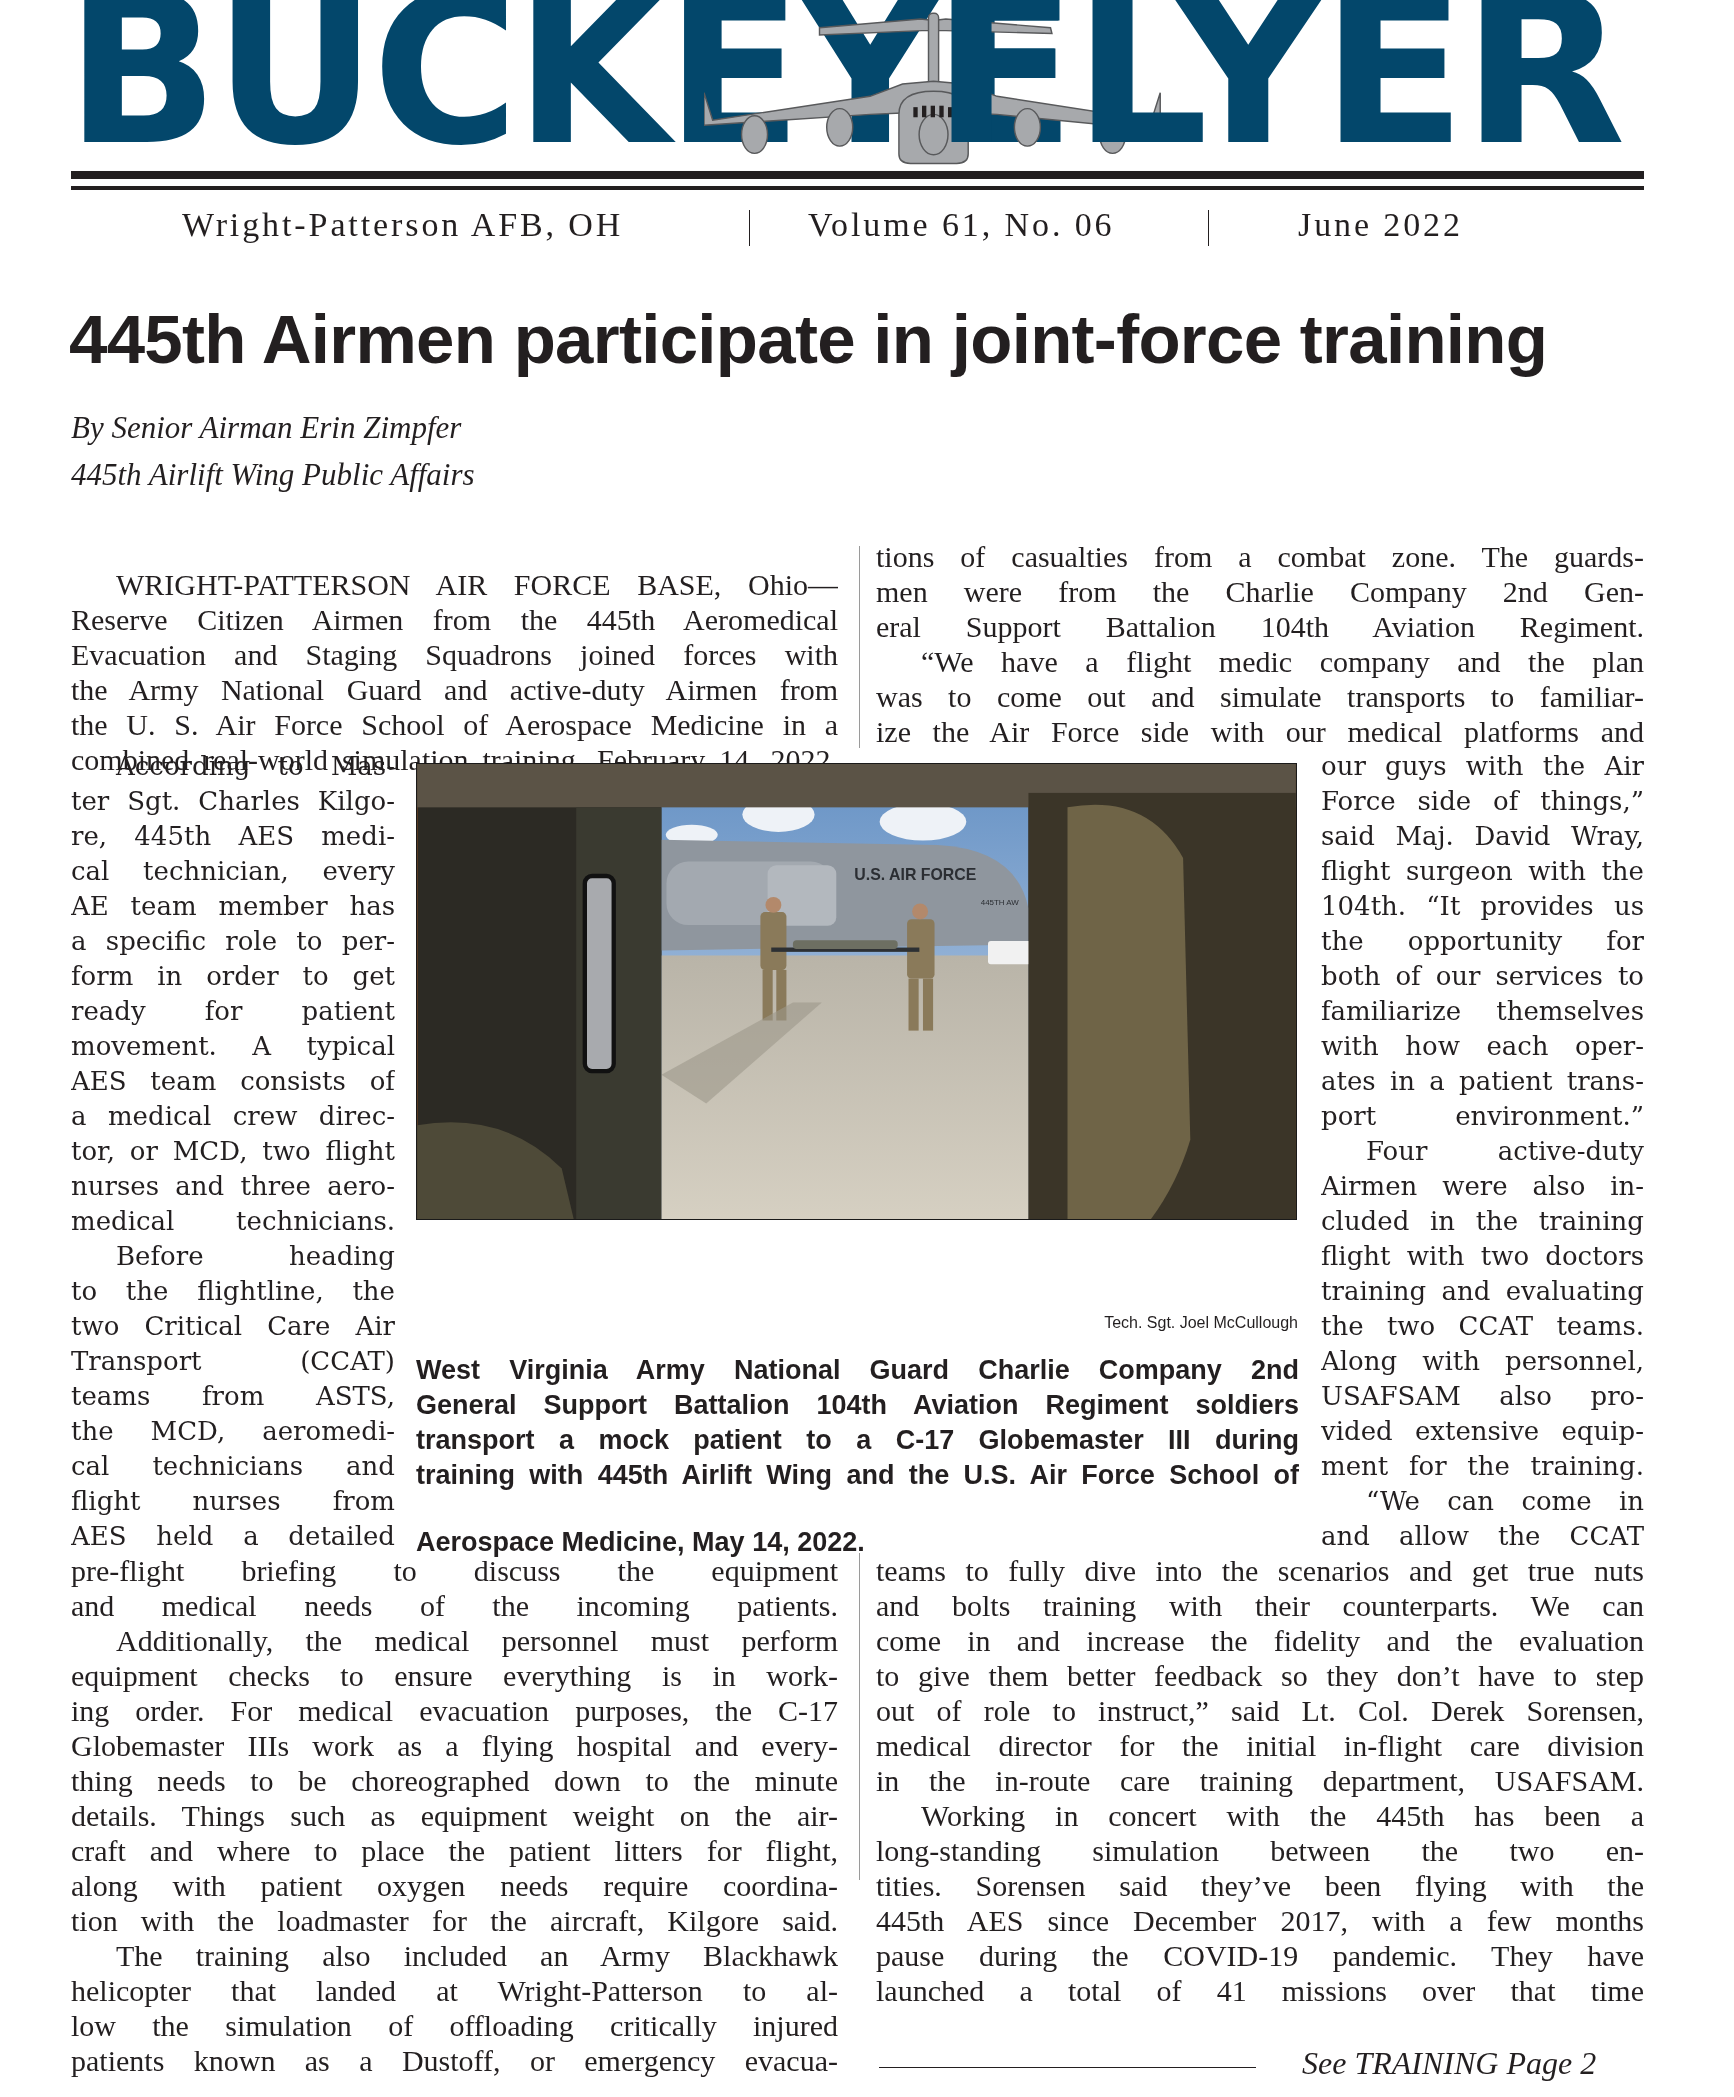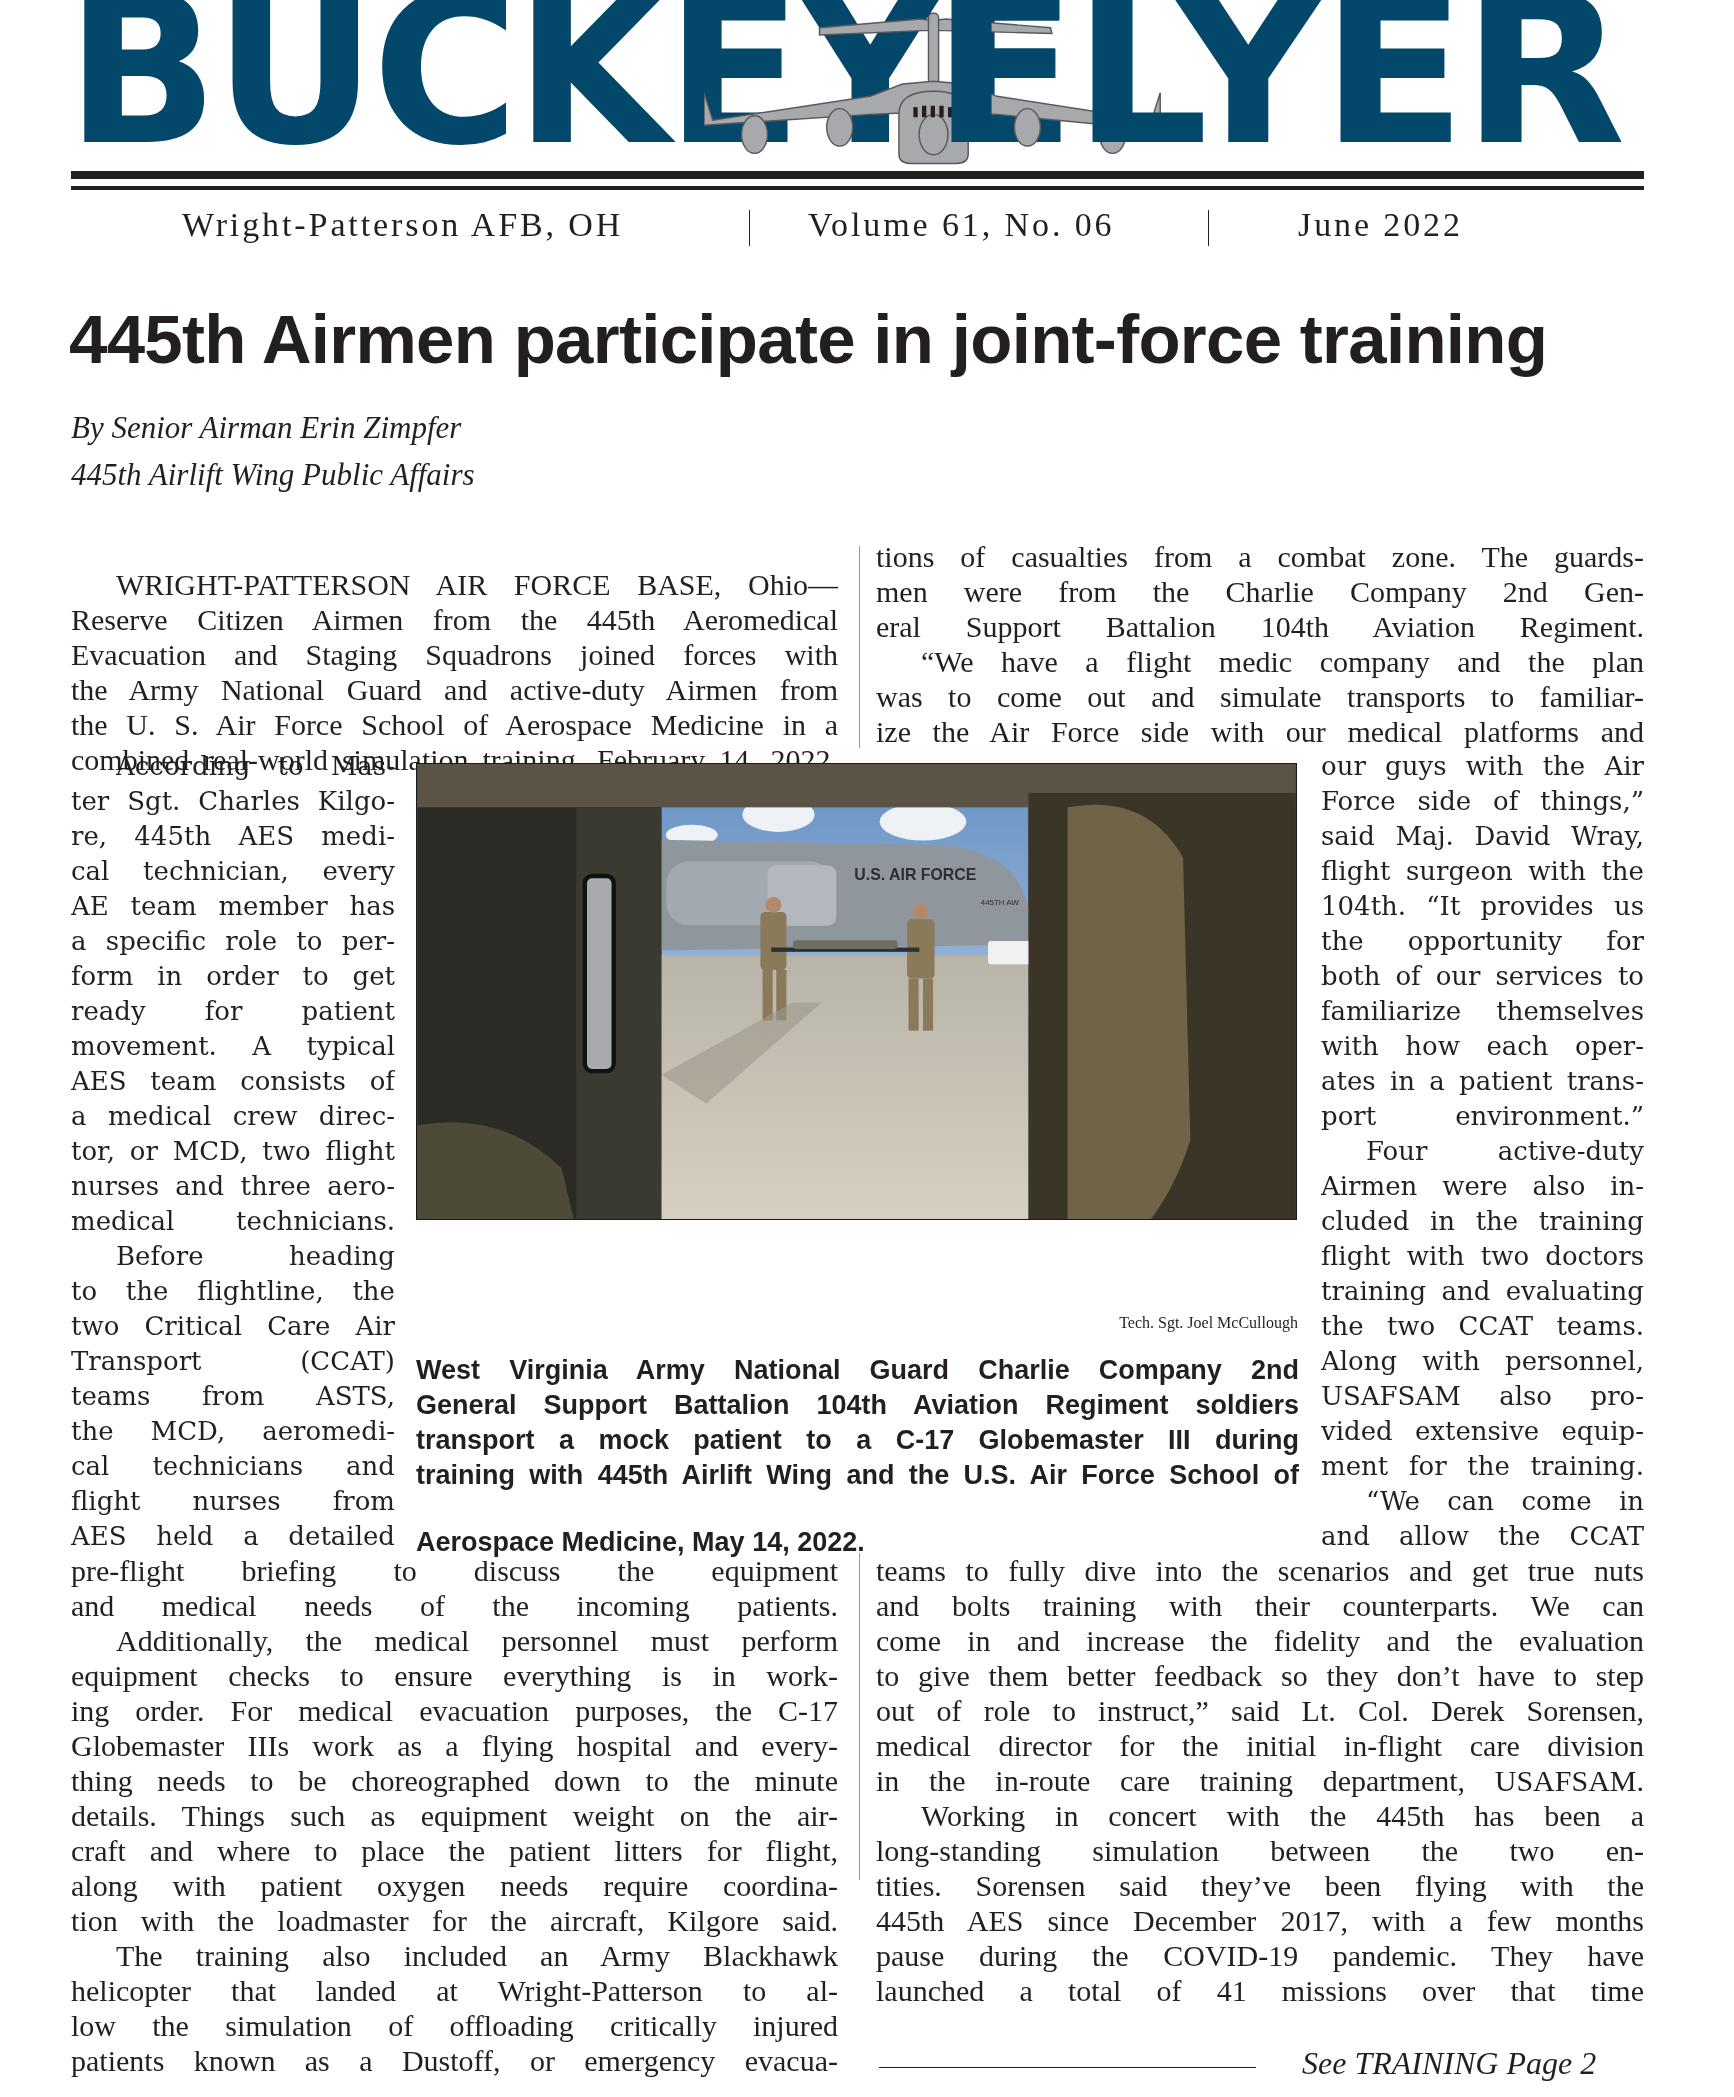--- a/index.html
+++ b/index.html
@@ -21,21 +21,21 @@
 
   
   .col { position:absolute; font-family:"DejaVu Serif", "Liberation Serif", serif; font-size:26px; line-height:35px; color:#231f20; text-align:justify; }
   .col .ln { display:block; text-align:justify; text-align-last:justify; height:35px; overflow:hidden; white-space:nowrap; }
   .cond { font-family:"Liberation Serif", serif; font-size:30px; }
 
   .colrule { position:absolute; width:1.4px; background:#9a9a9a; }
 
   
   .photo { position:absolute; left:416px; top:763px; width:881px; height:457px; background:#f97316; overflow:hidden; border:1.4px solid #1a1a1a; box-sizing:border-box; }
-  .credit { position:absolute; right:436px; top:1314px; font-family:Liberation Serif, serif; font-size:16px; color:#231f20; white-space:nowrap;margin-left:12px; }
+  .credit { position:absolute; right:436px; top:1314px; font-family:Liberation Sans, sans-serif; font-size:16px; color:#231f20; white-space:nowrap;margin-left:12px; }
   .caption { position:absolute; left:416px; top:1353px; width:883px; font-family:"Liberation Sans", sans-serif; font-weight:bold; font-size:27px; line-height:35px; color:#231f20; }
   .caption .ln { display:block; text-align:justify; text-align-last:justify; white-space:nowrap; height:35px; overflow:hidden; }
   .caption .ln.last { text-align-last:left;margin-top:32px; }
 
   .jump-rule { position:absolute; left:879px; top:2067px; width:377px; height:1.4px; background:#231f20; }
   .jump { position:absolute; left:1302px; top:2045px; font-family:"Liberation Serif", serif; font-style:italic; font-size:32px; color:#231f20; white-space:nowrap; }
 </style>
 </head>
 <body>
 

